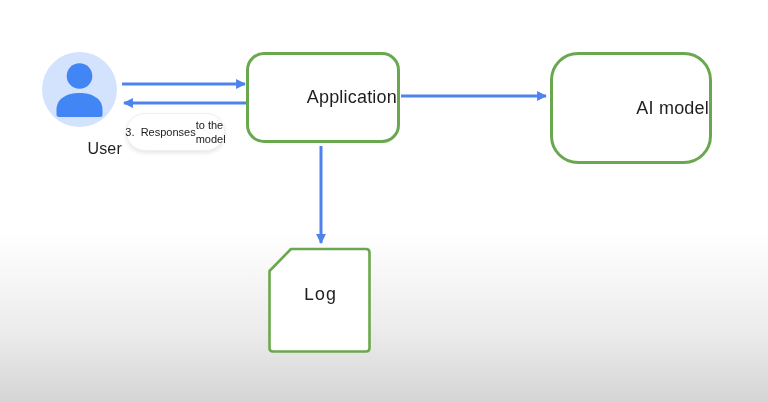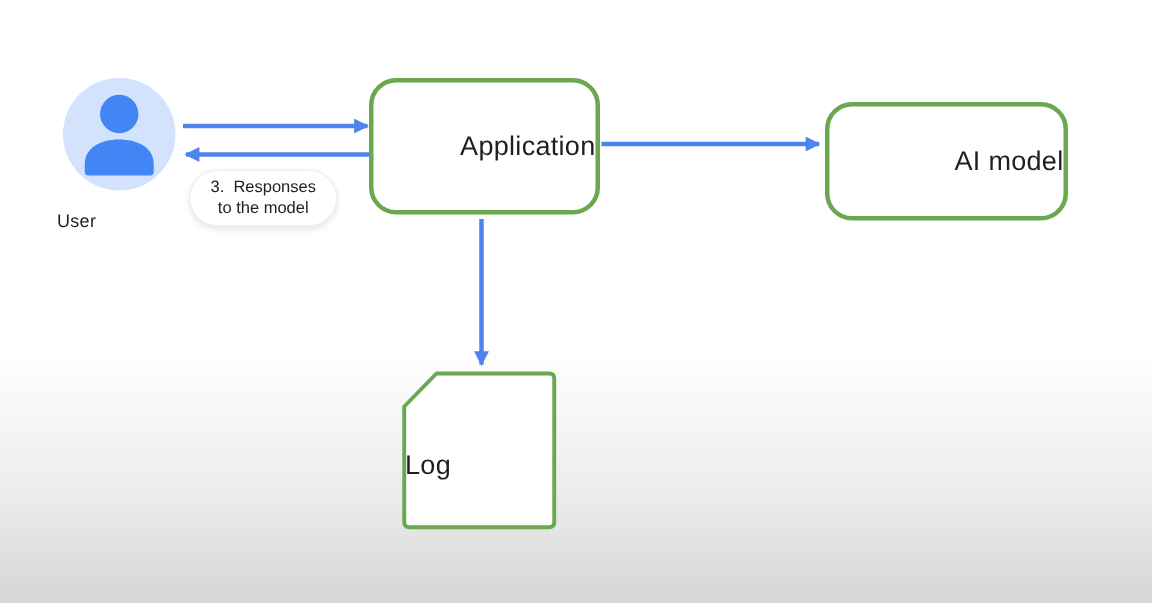--- a/index.html
+++ b/index.html
@@ -29,57 +29,58 @@
     left: 42px; top: 52px;
     width: 75px; height: 75px;
     border-radius: 50%;
     background: #d3e3fd;
   }
   .avatar svg { position: absolute; left: 0; top: 0; }
 
   .user-label {
     left: 38px; top: 140px;
     width: 84px;
-    text-align: left;
-    font-size: 12px;
+    text-align: right;
+    font-size: 16px;
     letter-spacing: 0.2px;
   }
 
   
   .node {
     background: #ffffff;
     border: 3px solid #6aa84f;
     border-radius: 18px;
     display: flex;
     align-items: center;
     justify-content: flex-end;
     font-size: 18px;
     letter-spacing: 0.2px;
     box-sizing: border-box;
   }
   .node-application { left: 246px; top: 52px; width: 154px; height: 91px; }
-  .node-ai-model    { left: 550px; top: 68px; width: 162px; height: 79px; }
+  .node-ai-model    { left: 550px; top: 52px; width: 162px; height: 112px; border-radius: 28px; }
 
   .log-label {
-    left: 270px; top: 300px;
+    left: 270px; top: 285px;
     width: 100px;
+    text-align: center;
     font-size: 18px;
     letter-spacing: 0.2px;
+    font-family: Liberation Mono, monospace;
   }
 
   
   .bubble {
     left: 126px; top: 113px;
     width: 99px; height: 38px;
     background: #ffffff;
     border: 1px solid #f0f0f0;
     border-radius: 19px;
     box-shadow: 0 2px 4px rgba(0,0,0,0.10);
     display: flex;
-    flex-direction: column;
     align-items: center;
     justify-content: center;
     font-size: 11px;
     line-height: 14px;
     color: #202124;
     box-sizing: border-box;
   }
   .bubble .l1 { white-space: pre; }
 </style>
 </head>

